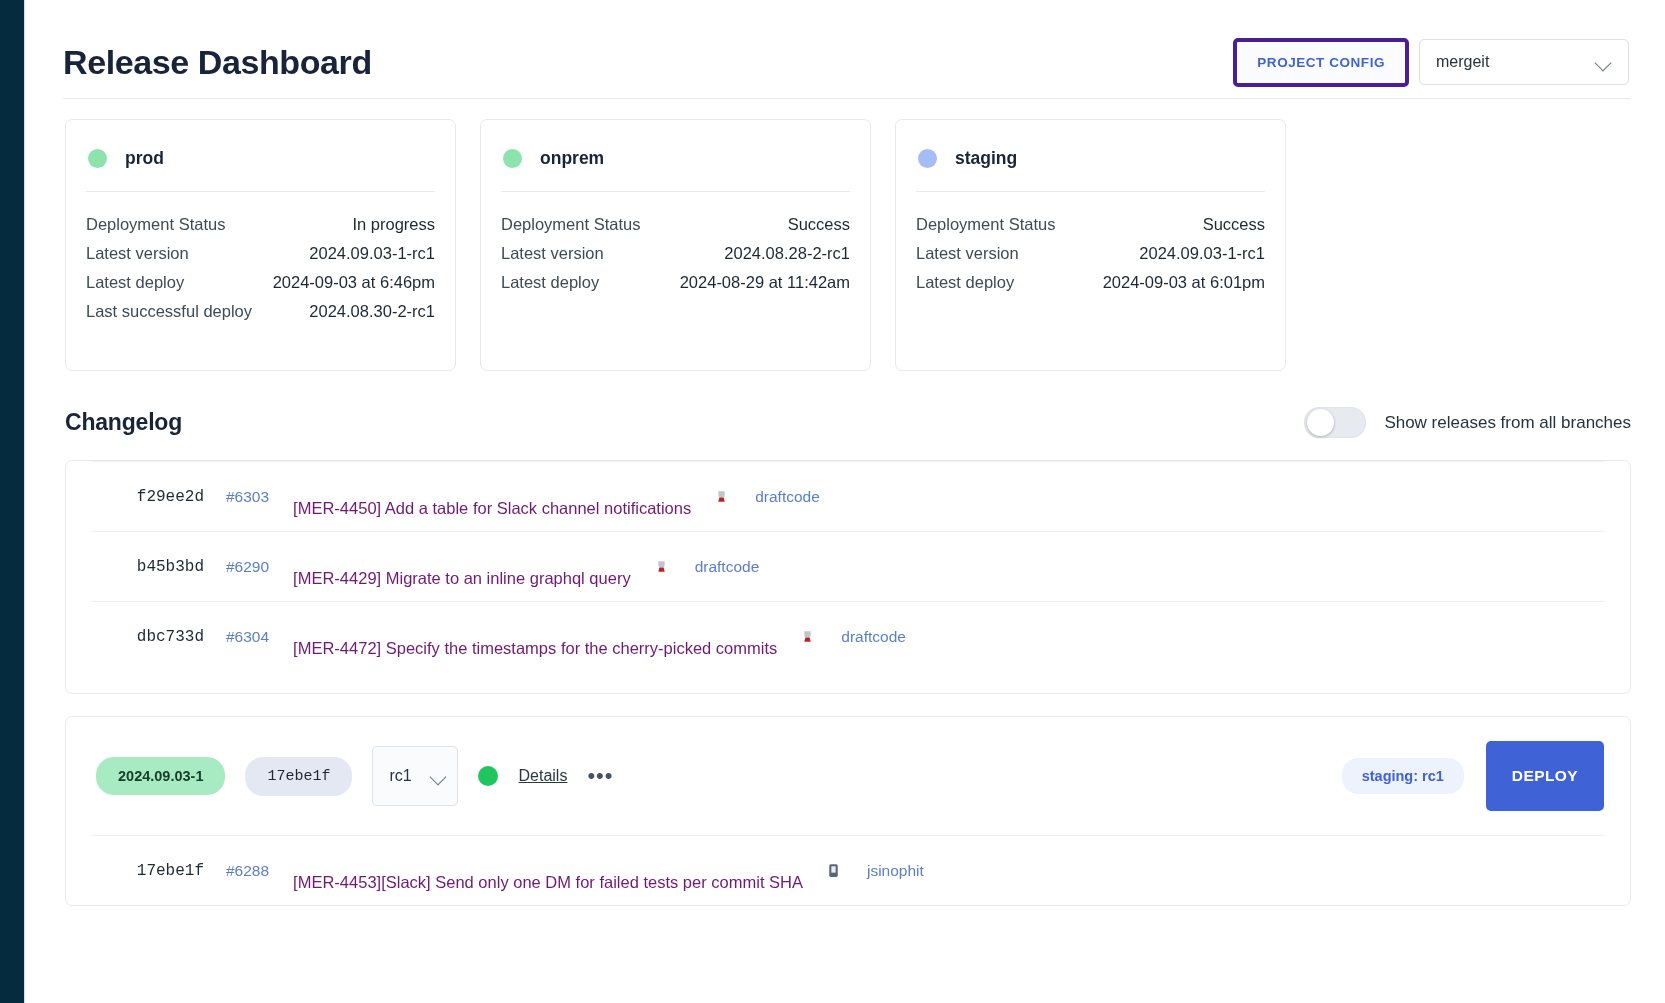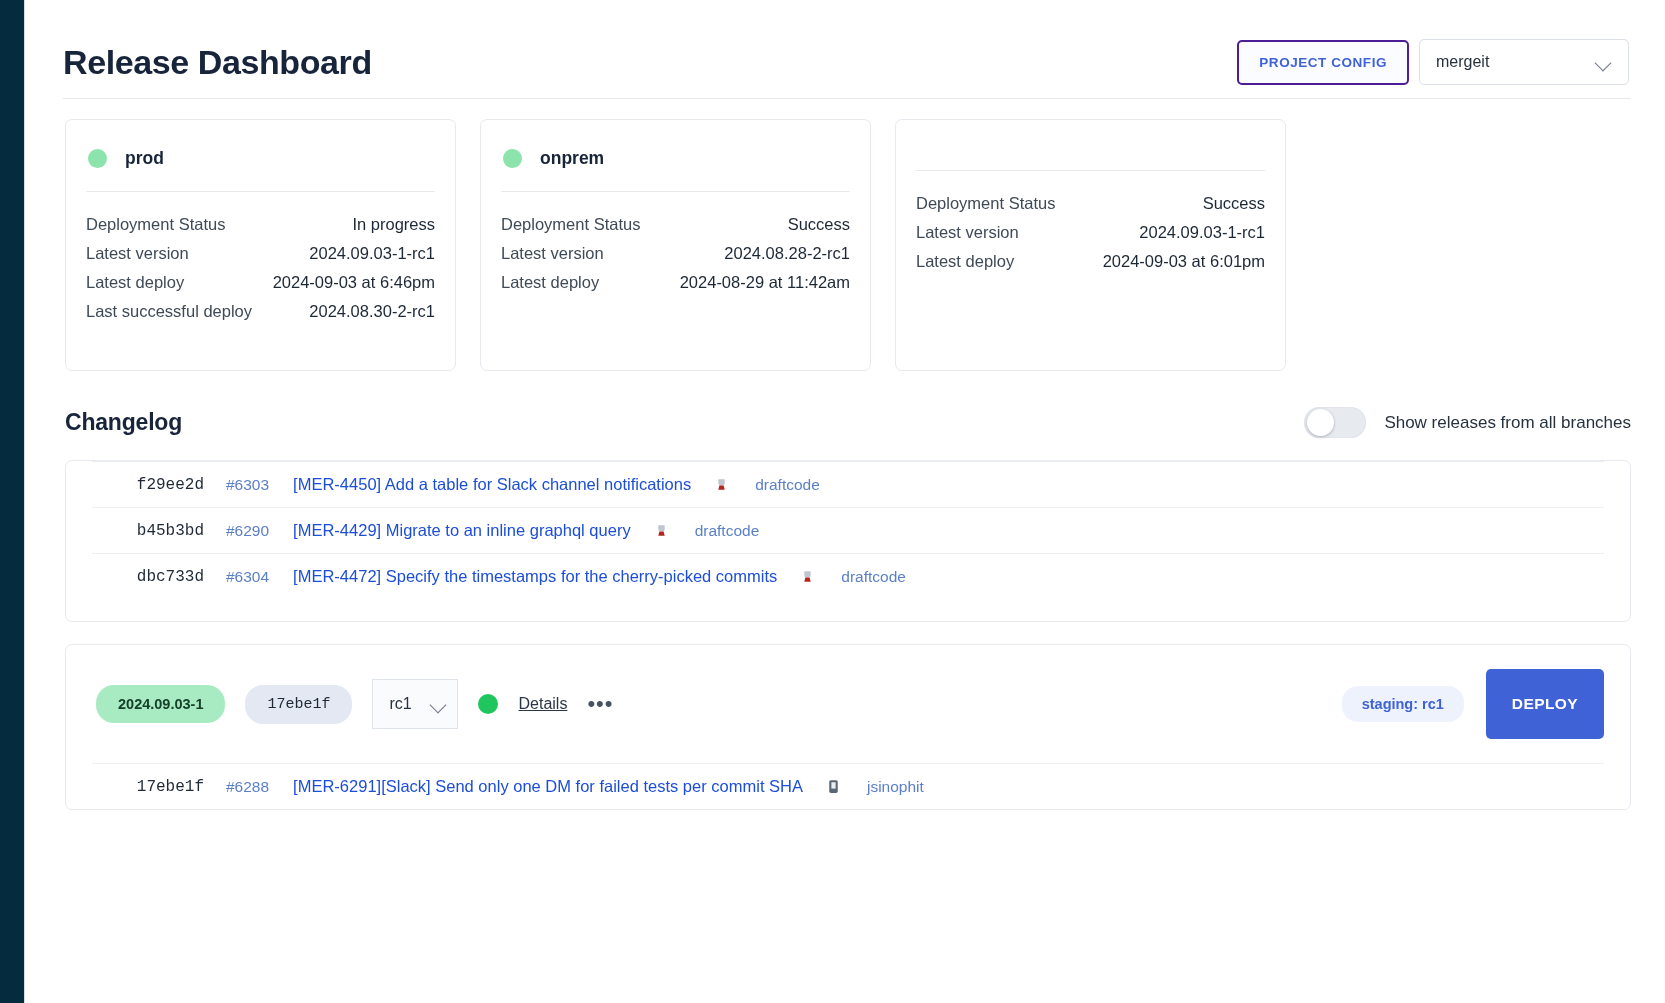--- a/index.html
+++ b/index.html
@@ -30,21 +30,21 @@
     display: flex; align-items: center; justify-content: space-between;
     padding: 26px 36px 0 38px;
     height: 98px;
   }
   .page-title {
     font-size: 34px; font-weight: 700; letter-spacing: -0.4px;
     color: #18243a;
   }
   .header-right { display: flex; align-items: center; gap: 10px; }
   .btn-outline {
-    border: 2px solid #4c1d95;
+    border: 4px solid #4c1d95;
     color: #3f62d6;
     background: #fbfcff;
     border-radius: 5px;
     font-size: 13.5px;
     font-weight: 700;
     letter-spacing: 0.55px;
     padding: 13px 20px;
     cursor: pointer;
     white-space: nowrap;
   }
@@ -166,21 +166,21 @@
   .commit-row:first-child { border-top: 1px solid #eceff3; }
   .sha {
     font-family: "Liberation Mono", monospace;
     font-size: 16px; color: #1f2936;
     width: 112px; text-align: right; flex: 0 0 112px;
   }
   .pr {
     color: #5b7fc7; font-size: 15.5px;
     margin-left: 22px; flex: 0 0 auto; cursor: pointer;
   }
-  .commit-msg { margin-left: 24px; color: #1d4ed8; }
+  .commit-msg { margin-left: 24px; color: #701a75; margin-top: 24px; }
   .author { display: flex; align-items: center; gap: 25px; margin-left: 22px; }
   .author-avatar {
     width: 17px; height: 17px; flex: 0 0 17px;
     border-radius: 3px; overflow: hidden; position: relative;
     background: transparent;
   }
   .author-name { color: #5b7fc7; font-size: 15.5px; cursor: pointer; }
 
   
   .release-row {
@@ -192,22 +192,22 @@
     background: #a8ebc2; color: #16402a;
     border-radius: 18px; font-weight: 700; font-size: 14.5px;
     padding: 11px 22px;
   }
   .chip-sha {
     background: #e4e8f2; color: #1f2936;
     border-radius: 18px; font-family: "Liberation Mono", monospace;
     font-size: 15px; padding: 11px 22px;
   }
   .rc-select {
-    border: 1px solid #dfe3ea; border-radius: 0; background: #fafbfd;
-    height: 50px; min-width: 86px;
+    border: 1px solid #dfe3ea; border-radius: 5px; background: #fafbfd;
+    height: 60px; min-width: 86px;
     display: flex; align-items: center; justify-content: space-between;
     padding: 0 10px 0 16px; gap: 6px;
     font-size: 16px; color: #27323f; cursor: pointer;
   }
   .dot-live { width: 20px; height: 20px; border-radius: 50%; background: #20c55e; flex: 0 0 20px; }
   .details-link {
     color: #2a3645; font-size: 16px; text-decoration: underline; cursor: pointer;
   }
   .ellipsis { color: #46525f; font-size: 22px; letter-spacing: 1px; cursor: pointer; line-height: 0.6; }
   .release-right { display: flex; align-items: center; gap: 22px; }
@@ -285,20 +285,24 @@
           <span class="k">Latest version</span>
           <span class="v">2024.08.28-2-rc1</span>
         </div>
         <div class="env-line">
           <span class="k">Latest deploy</span>
           <span class="v">2024-08-29 at 11:42am</span>
         </div>
       </div>
 
       <div class="env-card">
+        <div class="env-head">
+          <span class="dot blue"></span>
+          <span class="env-name">staging</span>
+        </div>
         <div class="env-sep"></div>
         <div class="env-line">
           <span class="k">Deployment Status</span>
           <span class="v">Success</span>
         </div>
         <div class="env-line">
           <span class="k">Latest version</span>
           <span class="v">2024.09.03-1-rc1</span>
         </div>
         <div class="env-line">
@@ -389,21 +393,21 @@
         </div>
         <div class="release-right">
           <span class="chip-env">staging: rc1</span>
           <button class="btn-deploy">DEPLOY</button>
         </div>
       </div>
       <div class="release-commits">
         <div class="commit-row">
           <span class="sha">17ebe1f</span>
           <span class="pr">#6288</span>
-          <span class="commit-msg">[MER-6291][Slack] Send only one DM for failed tests per commit SHA</span>
+          <span class="commit-msg">[MER-4453][Slack] Send only one DM for failed tests per commit SHA</span>
           <span class="author">
             <span class="author-avatar">
               <svg viewBox="0 0 16 16" width="17" height="17">
                 <rect width="16" height="16" fill="#ffffff"></rect>
                 <rect x="4" y="2" width="8" height="12" rx="1.5" fill="#5a6674"></rect>
                 <rect x="6" y="4" width="4" height="6" fill="#e9edf2"></rect>
               </svg>
             </span>
             <span class="author-name">jsinophit</span>
           </span>

